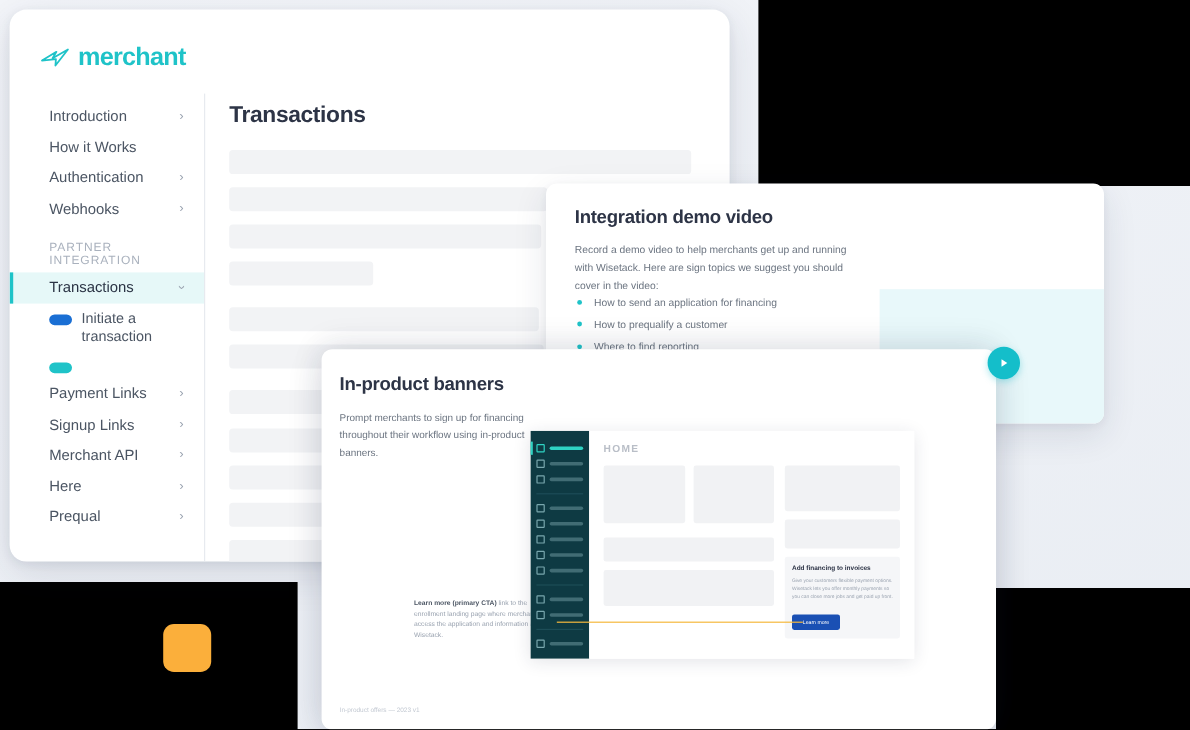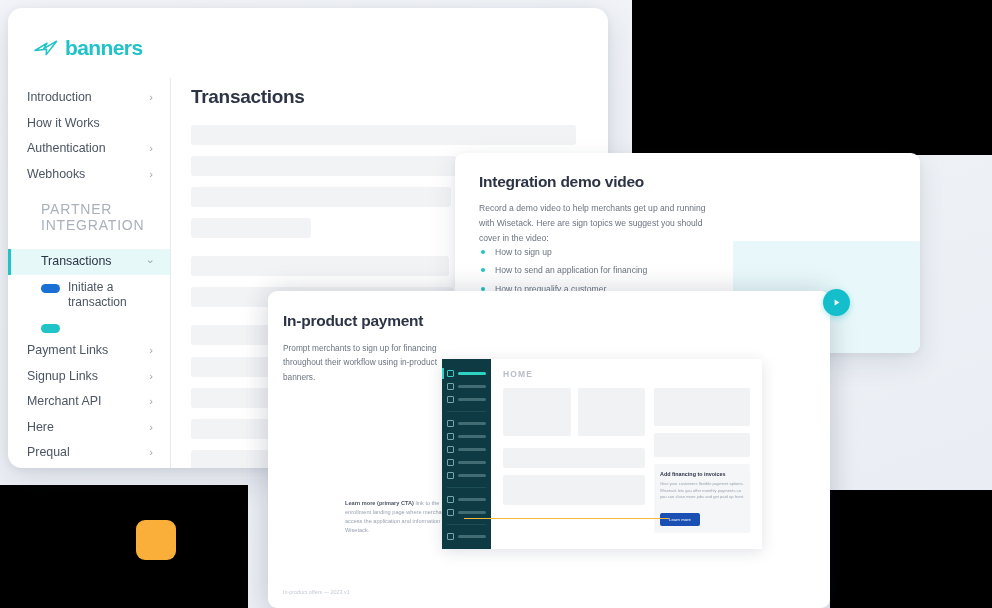--- a/index.html
+++ b/index.html
@@ -71,43 +71,43 @@
   #doc-sidebar {
     position: absolute;
     left: 0px; top: 70px;
     width: 163px; bottom: 0;
     border-right: 1px solid #e7eaef;
     padding-top: 7px;
     box-sizing: border-box;
   }
   .nav-item {
     display: flex; align-items: center; justify-content: space-between;
-    padding: 5px 17px 5px 19px;
+    padding: 5px 17px 5px 33px;
     font-size: 12.4px;
     color: #4b5563;
     line-height: 1.25;
     cursor: pointer;
     text-align: right;
   }
   .nav-item.active {
     background: #e6f8f8;
     border-left: 3px solid #1FC3C8;
     padding-left: 30px;
     color: #2b3445;
   }
   .nav-chevron {
     color: #9aa3b0;
     font-size: 11px;
     line-height: 1;
     margin-left: 6px;
   }
   .nav-chevron.down { transform: rotate(90deg); display: inline-block; }
   .nav-section-label {
-    padding: 14px 17px 16px 33px;
-    font-size: 14px;
+    padding: 14px 17px 4px 33px;
+    font-size: 10px;
     letter-spacing: 0.8px;
     color: #a9b1bd;
     text-transform: uppercase;
   }
   .method-item {
     display: flex; align-items: flex-start; gap: 8px;
     padding: 5px 14px 5px 33px;
     font-size: 12px;
     color: #4b5563;
     line-height: 1.28;
@@ -369,21 +369,21 @@
   <div id="orange-chip"></div>
 
   <div id="backdrop-tint"></div>
 
   <div id="doc-card">
 
     <div id="logo-row">
       <svg id="logo-mark" viewBox="0 0 24 18">
         <path d="M1 11.5 L13 4.2 L9.8 9.6 L22.6 2.2 L12.2 15.6 L12.6 10.3 Z" fill="none" stroke="#1FC3C8" stroke-width="1.5" stroke-linejoin="round" stroke-linecap="round"></path>
       </svg>
-      <span id="logo-word">banners</span>
+      <span id="logo-word">merchant</span>
     </div>
 
     <nav id="doc-sidebar">
 
       <div class="nav-item">
         <span>Introduction</span>
         <span class="nav-chevron">›</span>
       </div>
 
       <div class="nav-item">
@@ -460,30 +460,29 @@
           <div class="skel" style="width: 86px;"></div>
         </div>
     </div>
 
   </div>
 
   <div id="demo-card">
     <div id="demo-title">Integration demo video</div>
     <div id="demo-body">Record a demo video to help merchants get up and running with Wisetack. Here are sign topics we suggest you should cover in the video:</div>
     <ul id="demo-list">
-      <li>How to sign up</li>
       <li>How to send an application for financing</li>
       <li>How to prequalify a customer</li>
       <li>Where to find reporting</li>
     </ul>
     <div id="demo-thumb"></div>
   </div>
 
   <div id="banners-card">
-    <div id="banners-title">In-product payment</div>
+    <div id="banners-title">In-product banners</div>
     <div id="banners-body">Prompt merchants to sign up for financing throughout their workflow using in-product banners.</div>
 
     <div id="banners-note">
       <b>Learn more (primary CTA)</b><span> link to the enrollment landing page where merchants can access the application and information about Wisetack.</span>
     </div>
     <div id="connector"></div>
 
     <div id="banners-footnote">In-product offers — 2023 v1</div>
 
     <div id="app-mock">

